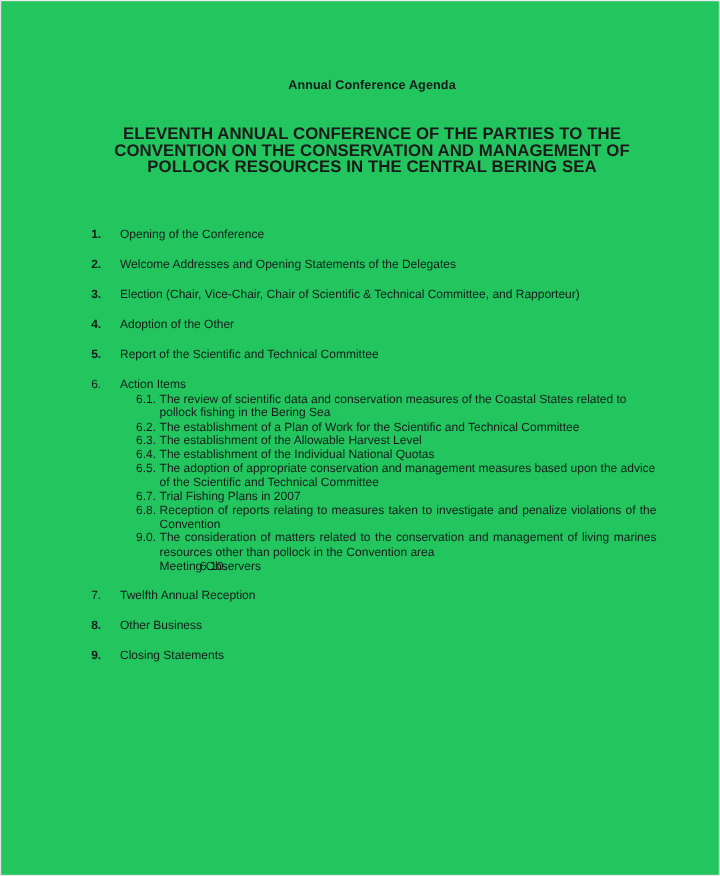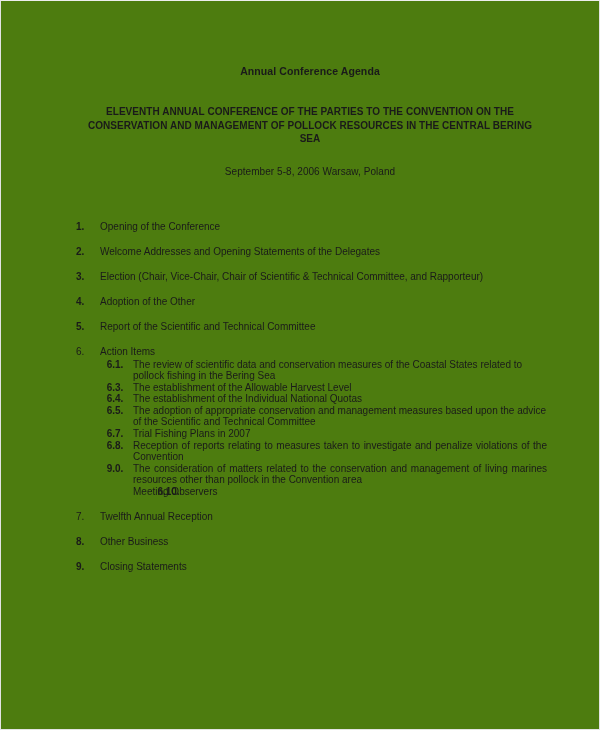--- a/index.html
+++ b/index.html
@@ -13,21 +13,21 @@
     font-family: "Liberation Sans", sans-serif;
     color: #1a1a1a;
     overflow: hidden;
   }
 
   .page {
     position: relative;
     box-sizing: border-box;
     width: 600px;
     height: 730px;
-    background: #4d7c0f;
+    background: #22c55e;
     border-left: 1px solid #e3e3e3;
     border-right: 1px solid #e3e3e3;
     border-top: 1px solid #ededed;
     border-bottom: 1px solid #e3e3e3;
     padding: 0;
   }
 
   .page-inner {
     position: absolute;
     left: 72px;
@@ -39,21 +39,21 @@
   .doc-label {
     text-align: center;
     font-size: 10.5px;
     font-weight: bold;
     letter-spacing: 0.1px;
     margin: 0 0 28px 0;
   }
 
   .doc-title {
     text-align: center;
-    font-size: 10px;
+    font-size: 14px;
     font-weight: bold;
     line-height: 13.5px;
     letter-spacing: 0.05px;
     margin: 0 0 0 0;
     padding: 0 8px;
   }
 
   .doc-subtitle {
     text-align: center;
     font-size: 10px;
@@ -104,43 +104,41 @@
     font-size: 10px;
     line-height: 11.6px;
     margin: 0 0 0 0;
   }
 
   .sub > .snum {
     position: absolute;
     left: 0;
     top: 0;
     width: 30px;
-    text-align: center;
-    font-size: 10px;
-    font-weight: bold;
+    text-align: right;
+    font-size: 10px;
   }
   .sub.wide > .snum { width: 41px; margin-left: 48px; }
 
   .sub > .stxt { display: block; }
   .sub.justify > .stxt { text-align: justify; }
 
   
   .subs.group7 .sub { line-height: 12.4px; }
 </style>
 </head>
 <body>
 
 <div class="page">
   <div class="page-inner">
 
     <div class="doc-label">Annual Conference Agenda</div>
 
     <div class="doc-title">ELEVENTH ANNUAL CONFERENCE OF THE PARTIES TO THE CONVENTION ON THE CONSERVATION AND MANAGEMENT OF POLLOCK RESOURCES IN THE CENTRAL BERING SEA</div>
 
-    <div class="doc-subtitle">September 5-8, 2006 Warsaw, Poland</div>
 
     <div class="agenda">
 
       <div class="item">
         <span class="num bold">1.</span>
         <span class="txt">Opening of the Conference</span>
       </div>
 
       <div class="item">
         <span class="num bold">2.</span>
@@ -165,20 +163,24 @@
       <div class="item has-sub">
         <span class="num">6.</span>
         <span class="txt">Action Items</span>
 
         <div class="subs group6">
           <div class="sub">
             <span class="snum">6.1.</span>
             <span class="stxt">The review of scientific data and conservation measures of the Coastal States related to pollock fishing in the Bering Sea</span>
           </div>
           <div class="sub">
+            <span class="snum">6.2.</span>
+            <span class="stxt">The establishment of a Plan of Work for the Scientific and Technical Committee</span>
+          </div>
+          <div class="sub">
             <span class="snum">6.3.</span>
             <span class="stxt">The establishment of the Allowable Harvest Level</span>
           </div>
           <div class="sub">
             <span class="snum">6.4.</span>
             <span class="stxt">The establishment of the Individual National Quotas</span>
           </div>
           <div class="sub">
             <span class="snum">6.5.</span>
             <span class="stxt">The adoption of appropriate conservation and management measures based upon the advice of the Scientific and Technical Committee</span>

